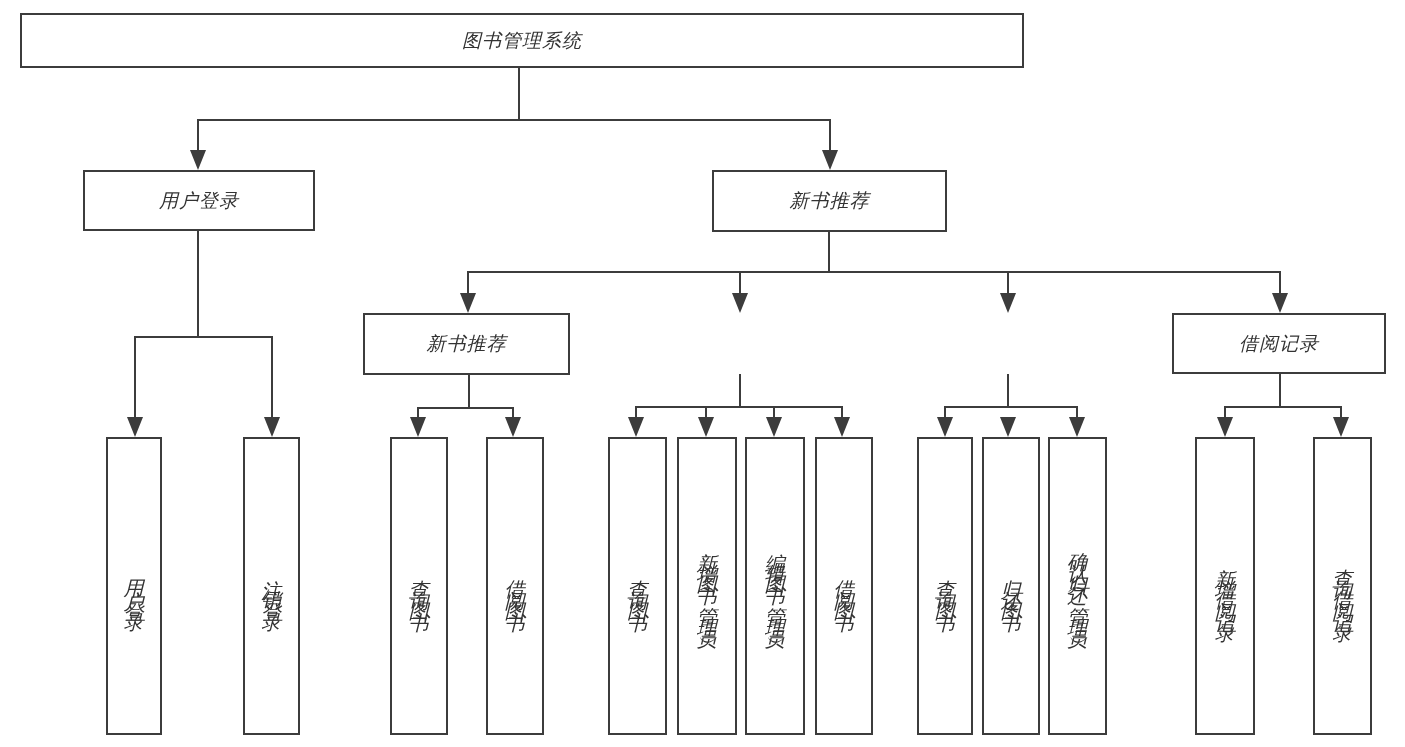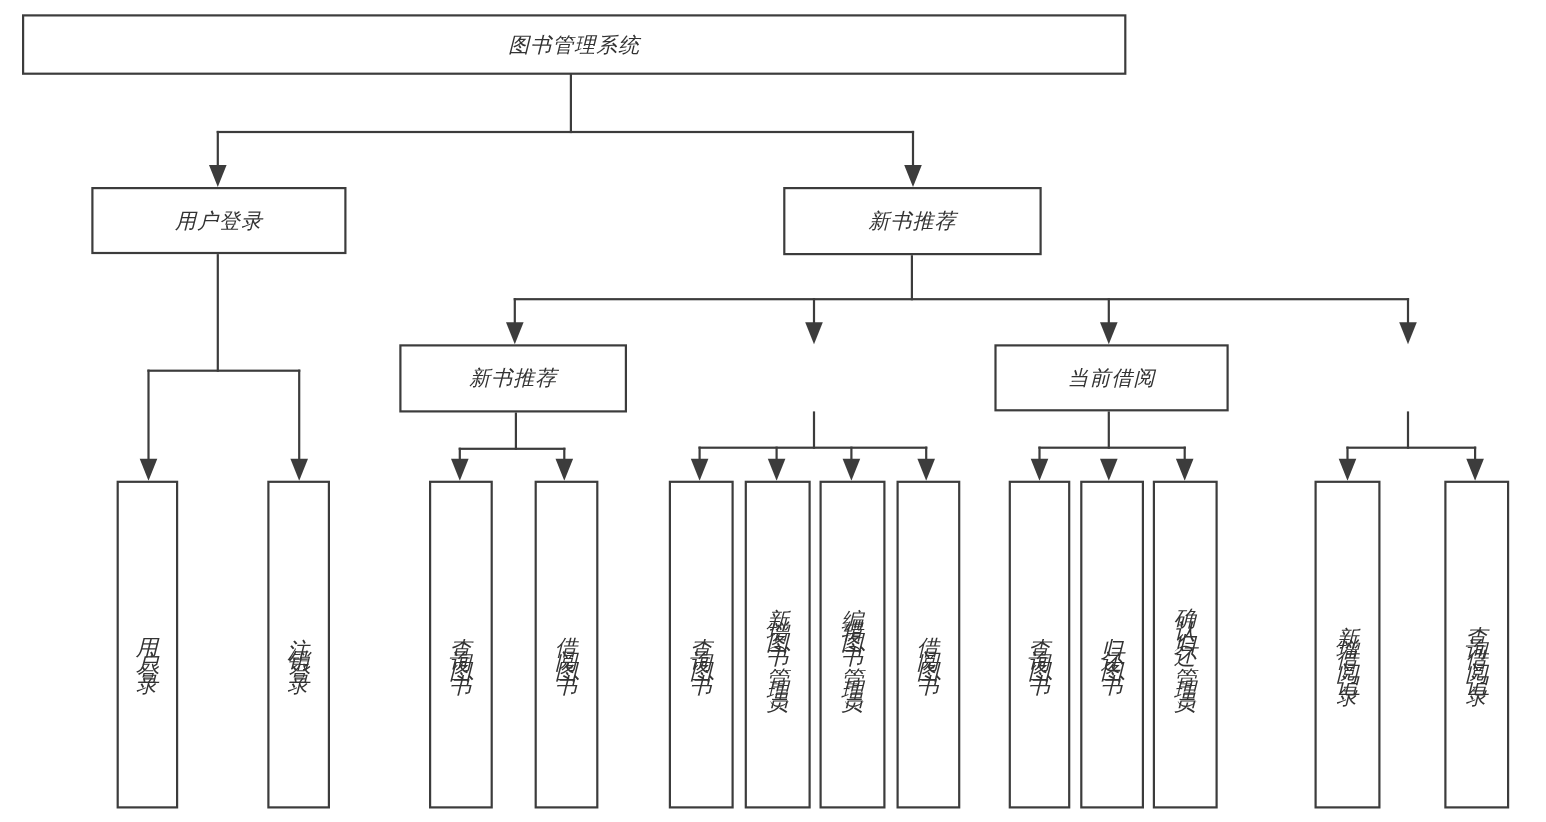--- a/index.html
+++ b/index.html
@@ -114,22 +114,22 @@
   <div class="vline" style="left:1007px; top:271px; height:26px;"></div>
   <div class="vline" style="left:1279px; top:271px; height:26px;"></div>
   <div class="arrow" style="left:460px; top:293px;"></div>
   <div class="arrow" style="left:732px; top:293px;"></div>
   <div class="arrow" style="left:1000px; top:293px;"></div>
   <div class="arrow" style="left:1272px; top:293px;"></div>
 
   <div class="box" style="left:363px; top:313px; width:207px; height:62px;">
     <span>新书推荐</span>
   </div>
-  <div class="box" style="left:904px; top:313px; width:213px; height:61px;">
-    <span>当前借阅</span>
+  <div class="box" style="left:1172px; top:313px; width:214px; height:61px;">
+    <span>借阅记录</span>
   </div>
 
   <div class="vline" style="left:468px; top:375px; height:34px;"></div>
   <div class="hline" style="left:417px; top:407px; width:97px;"></div>
   <div class="vline" style="left:417px; top:407px; height:12px;"></div>
   <div class="vline" style="left:512px; top:407px; height:12px;"></div>
   <div class="arrow" style="left:410px; top:417px;"></div>
   <div class="arrow" style="left:505px; top:417px;"></div>
 
   <div class="vline" style="left:739px; top:374px; height:34px;"></div>

